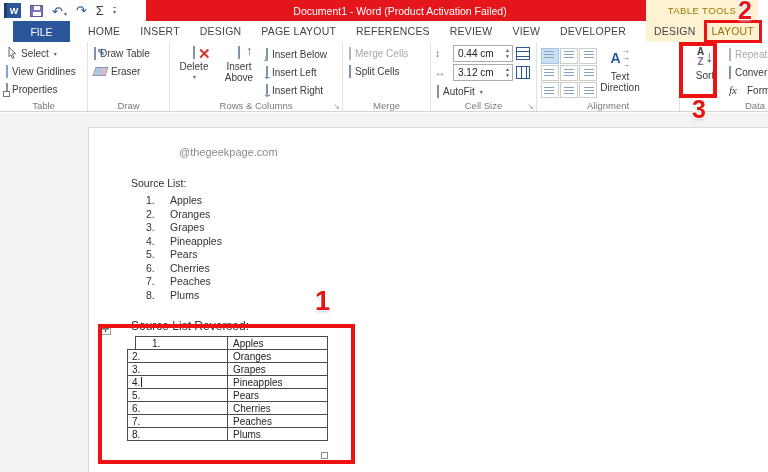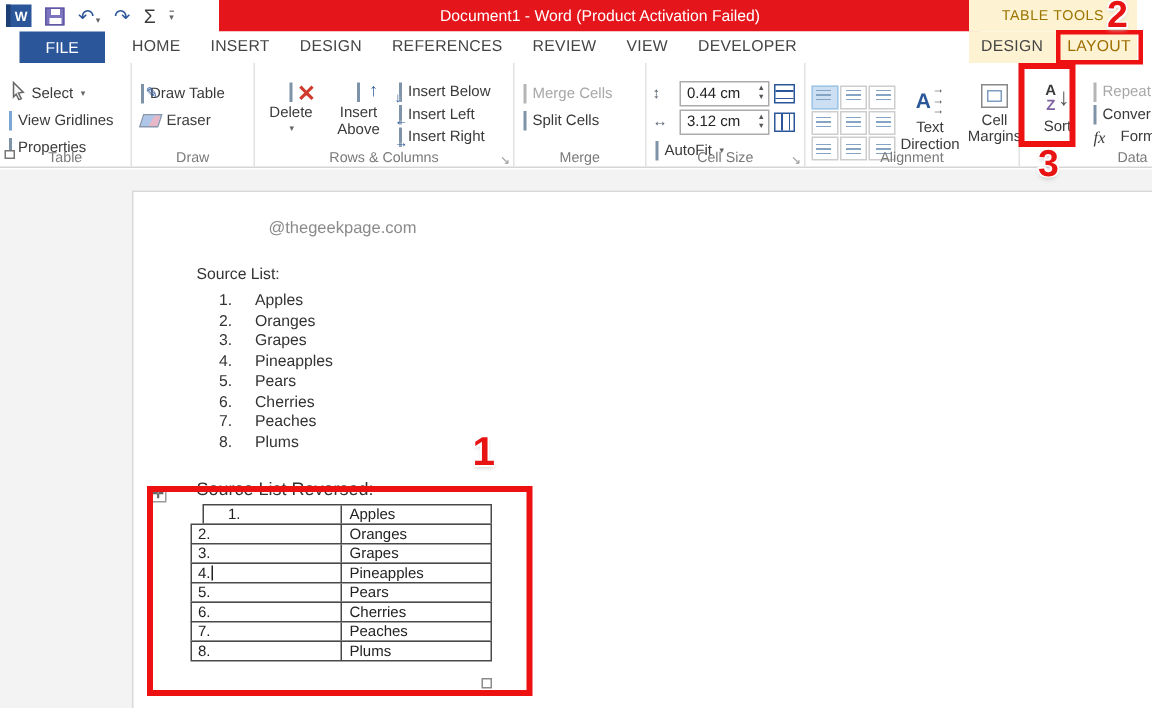--- a/index.html
+++ b/index.html
@@ -30,21 +30,21 @@
               font-size:10.5px; display:flex; align-items:center; justify-content:center; }
   .main-tabs { position:absolute; left:78px; top:0; height:21px; display:flex; }
   .tab { padding:0 10px; font-size:10.5px; color:#444; line-height:21px; letter-spacing:0.2px; }
   .ctx-tabs { position:absolute; left:646px; top:0; width:112px; height:21px; background:#fdf3d2; display:flex; }
   .ctx-tabs .tab { padding:0 8px; }
   .tab-layout { color:#9c6d00; }
 
   
   .ribbon { position:absolute; top:42px; left:0; width:768px; height:70px; background:#fff;
             border-bottom:1px solid #d5d5d5; display:flex; }
-  .rgroup { position:relative; height:69px; border-right:1px solid #e2e2e2; padding:11px 2px 12px 4px; flex:none; }
+  .rgroup { position:relative; height:69px; border-right:1px solid #e2e2e2; padding:2px 2px 12px 4px; flex:none; }
   .glabel { position:absolute; bottom:0; left:0; right:0; text-align:center; font-size:9.5px; color:#7a7a7a; }
   .launcher { position:absolute; right:2px; bottom:0; font-size:8px; color:#999; line-height:9px; }
 
   .sbtn { display:flex; align-items:center; gap:4px; height:18px; font-size:10px; color:#3a3a3a;
           padding:0 2px; white-space:nowrap; }
   .sbtn.disabled { color:#a8a8a8; }
   .bbtn { display:flex; flex-direction:column; align-items:center; font-size:10px; color:#3a3a3a;
           line-height:11px; padding-top:3px; text-align:center; flex:none; }
   .bbtn .bicon { margin-bottom:3px; }
 
@@ -154,20 +154,21 @@
     <div class="title-banner">Document1 -  Word (Product Activation Failed)</div>
     <div class="ctx-header">TABLE TOOLS</div>
   </div>
 
   <div class="tabrow">
     <div class="file-tab">FILE</div>
     <div class="main-tabs">
       <span class="tab">HOME</span>
       <span class="tab">INSERT</span>
       <span class="tab">DESIGN</span>
+      <span class="tab">PAGE LAYOUT</span>
       <span class="tab">REFERENCES</span>
       <span class="tab">REVIEW</span>
       <span class="tab">VIEW</span>
       <span class="tab">DEVELOPER</span>
     </div>
     <div class="ctx-tabs">
       <span class="tab">DESIGN</span>
       <span class="tab tab-layout">LAYOUT</span>
     </div>
   </div>
@@ -313,27 +314,20 @@
           <span class="td-a">A</span>
           <span class="td-arrs">
               <span>→</span>
               <span>→</span>
               <span>→</span>
             </span>
         </span>
         <span>Text</span>
         <span>Direction</span>
       </div>
-      <div class="bbtn" style="width:40px;">
-        <span class="bicon cm-ico">
-            <div></div>
-          </span>
-        <span>Cell</span>
-        <span>Margins</span>
-      </div>
       <div class="glabel">Alignment</div>
     </div>
 
     <div class="rgroup" style="width:110px; border-right:none; display:flex; gap:5px;">
       <div class="bbtn" style="width:34px; margin-left:4px;">
         <span class="bicon sort-ico">
           <span class="sort-az">
               <span class="sort-a">A</span>
               <span class="sort-z">Z</span>
             </span>

